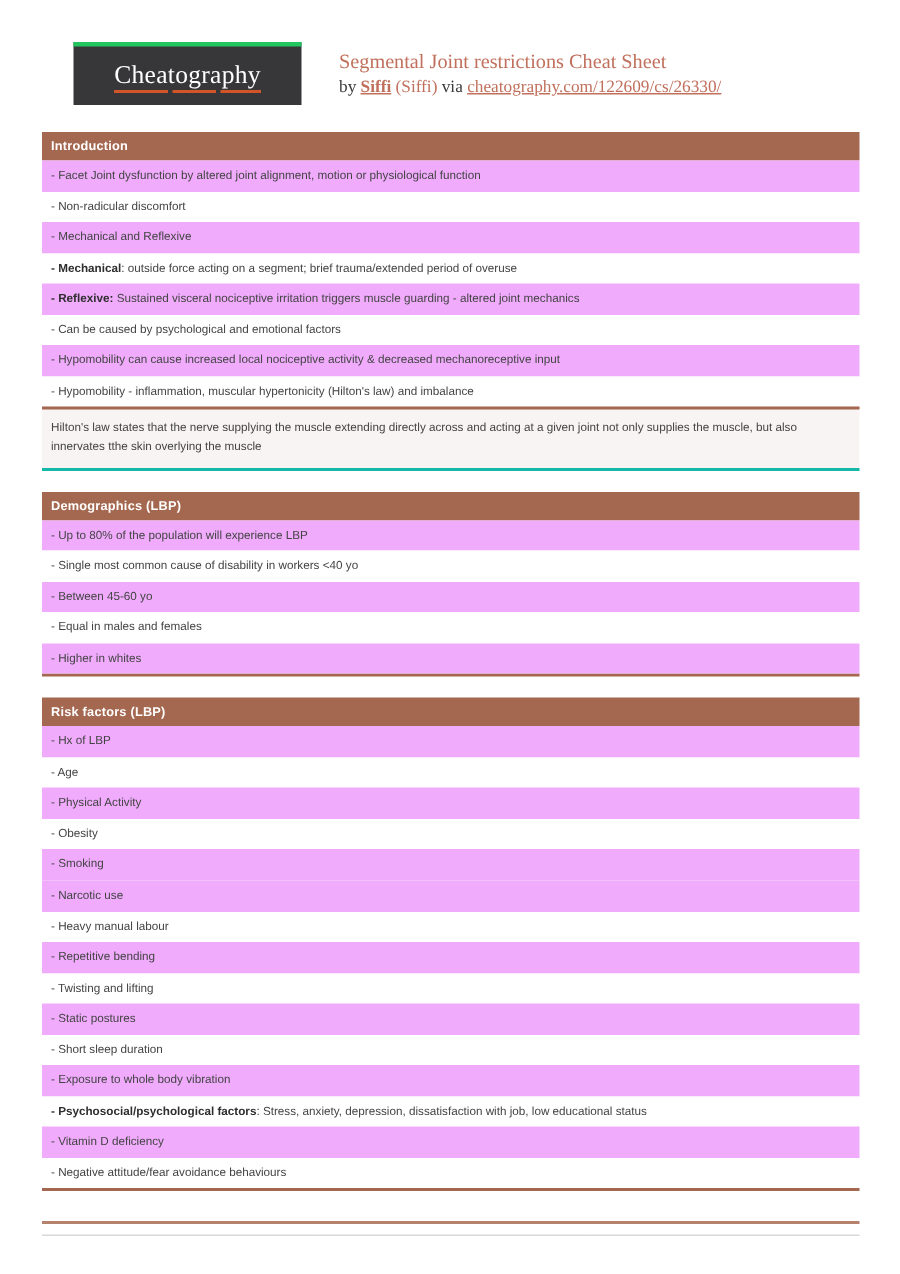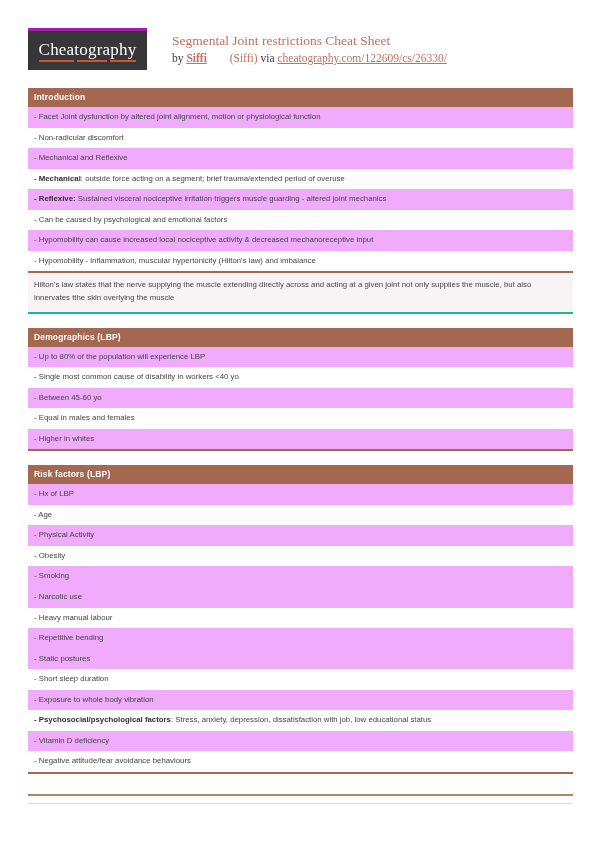--- a/index.html
+++ b/index.html
@@ -28,29 +28,30 @@
     width: 545px;
   }
 
   
   .header {
     display: flex;
     align-items: flex-start;
     height: 46px;
   }
   .logo-box {
-    width: 119px;
+    width: 152px;
     height: 42px;
     background: #37373a;
-    border-top: 3px solid #a21caf;
+    border-top: 3px solid #22c55e;
     box-sizing: border-box;
     display: flex;
     align-items: center;
     justify-content: center;
     flex: 0 0 auto;
+    margin-left: 21px;
   }
   .logo-text {
     font-family: "Liberation Serif", serif;
     color: #ffffff;
     font-size: 17px;
     letter-spacing: 0.2px;
     position: relative;
     padding-bottom: 2px;
     white-space: nowrap;
   }
@@ -84,21 +85,21 @@
     white-space: nowrap;
   }
   .byline {
     font-family: "Liberation Serif", serif;
     font-size: 11.5px;
     color: #3a3a3a;
     margin-top: 2px;
     white-space: nowrap;
   }
   .byline .nm { font-weight: bold; color: #c0705c; text-decoration: underline; }
-  .byline .nm2 { color: #c0705c; margin-left: 20px; }
+  .byline .nm2 { color: #c0705c; }
   .byline a {
     color: #c0705c;
     text-decoration: underline;
     margin-top: 28px;
   }
 
   
   .block {
     margin-top: 14px;
     border-bottom: 2px solid #a4674f;
@@ -208,20 +209,21 @@
         <div class="block">
           <div class="block-head">Risk factors (LBP)</div>
           <div class="row alt"><span>- Hx of LBP</span></div>
           <div class="row"><span>- Age</span></div>
           <div class="row alt"><span>- Physical Activity</span></div>
           <div class="row"><span>- Obesity</span></div>
           <div class="row alt"><span>- Smoking</span></div>
           <div class="row alt"><span>- Narcotic use</span></div>
           <div class="row"><span>- Heavy manual labour</span></div>
           <div class="row alt"><span>- Repetitive bending</span></div>
+          <div class="row"><span>- Twisting and lifting</span></div>
           <div class="row alt"><span>- Static postures</span></div>
           <div class="row"><span>- Short sleep duration</span></div>
           <div class="row alt"><span>- Exposure to whole body vibration</span></div>
           <div class="row"><b>- Psychosocial/psychological factors</b><span>: Stress, anxiety, depression, dissatisfaction with job, low educational status</span></div>
           <div class="row alt"><span>- Vitamin D deficiency</span></div>
           <div class="row"><span>- Negative attitude/fear avoidance behaviours</span></div>
         </div>
       </div>
 
     <div class="footer">

